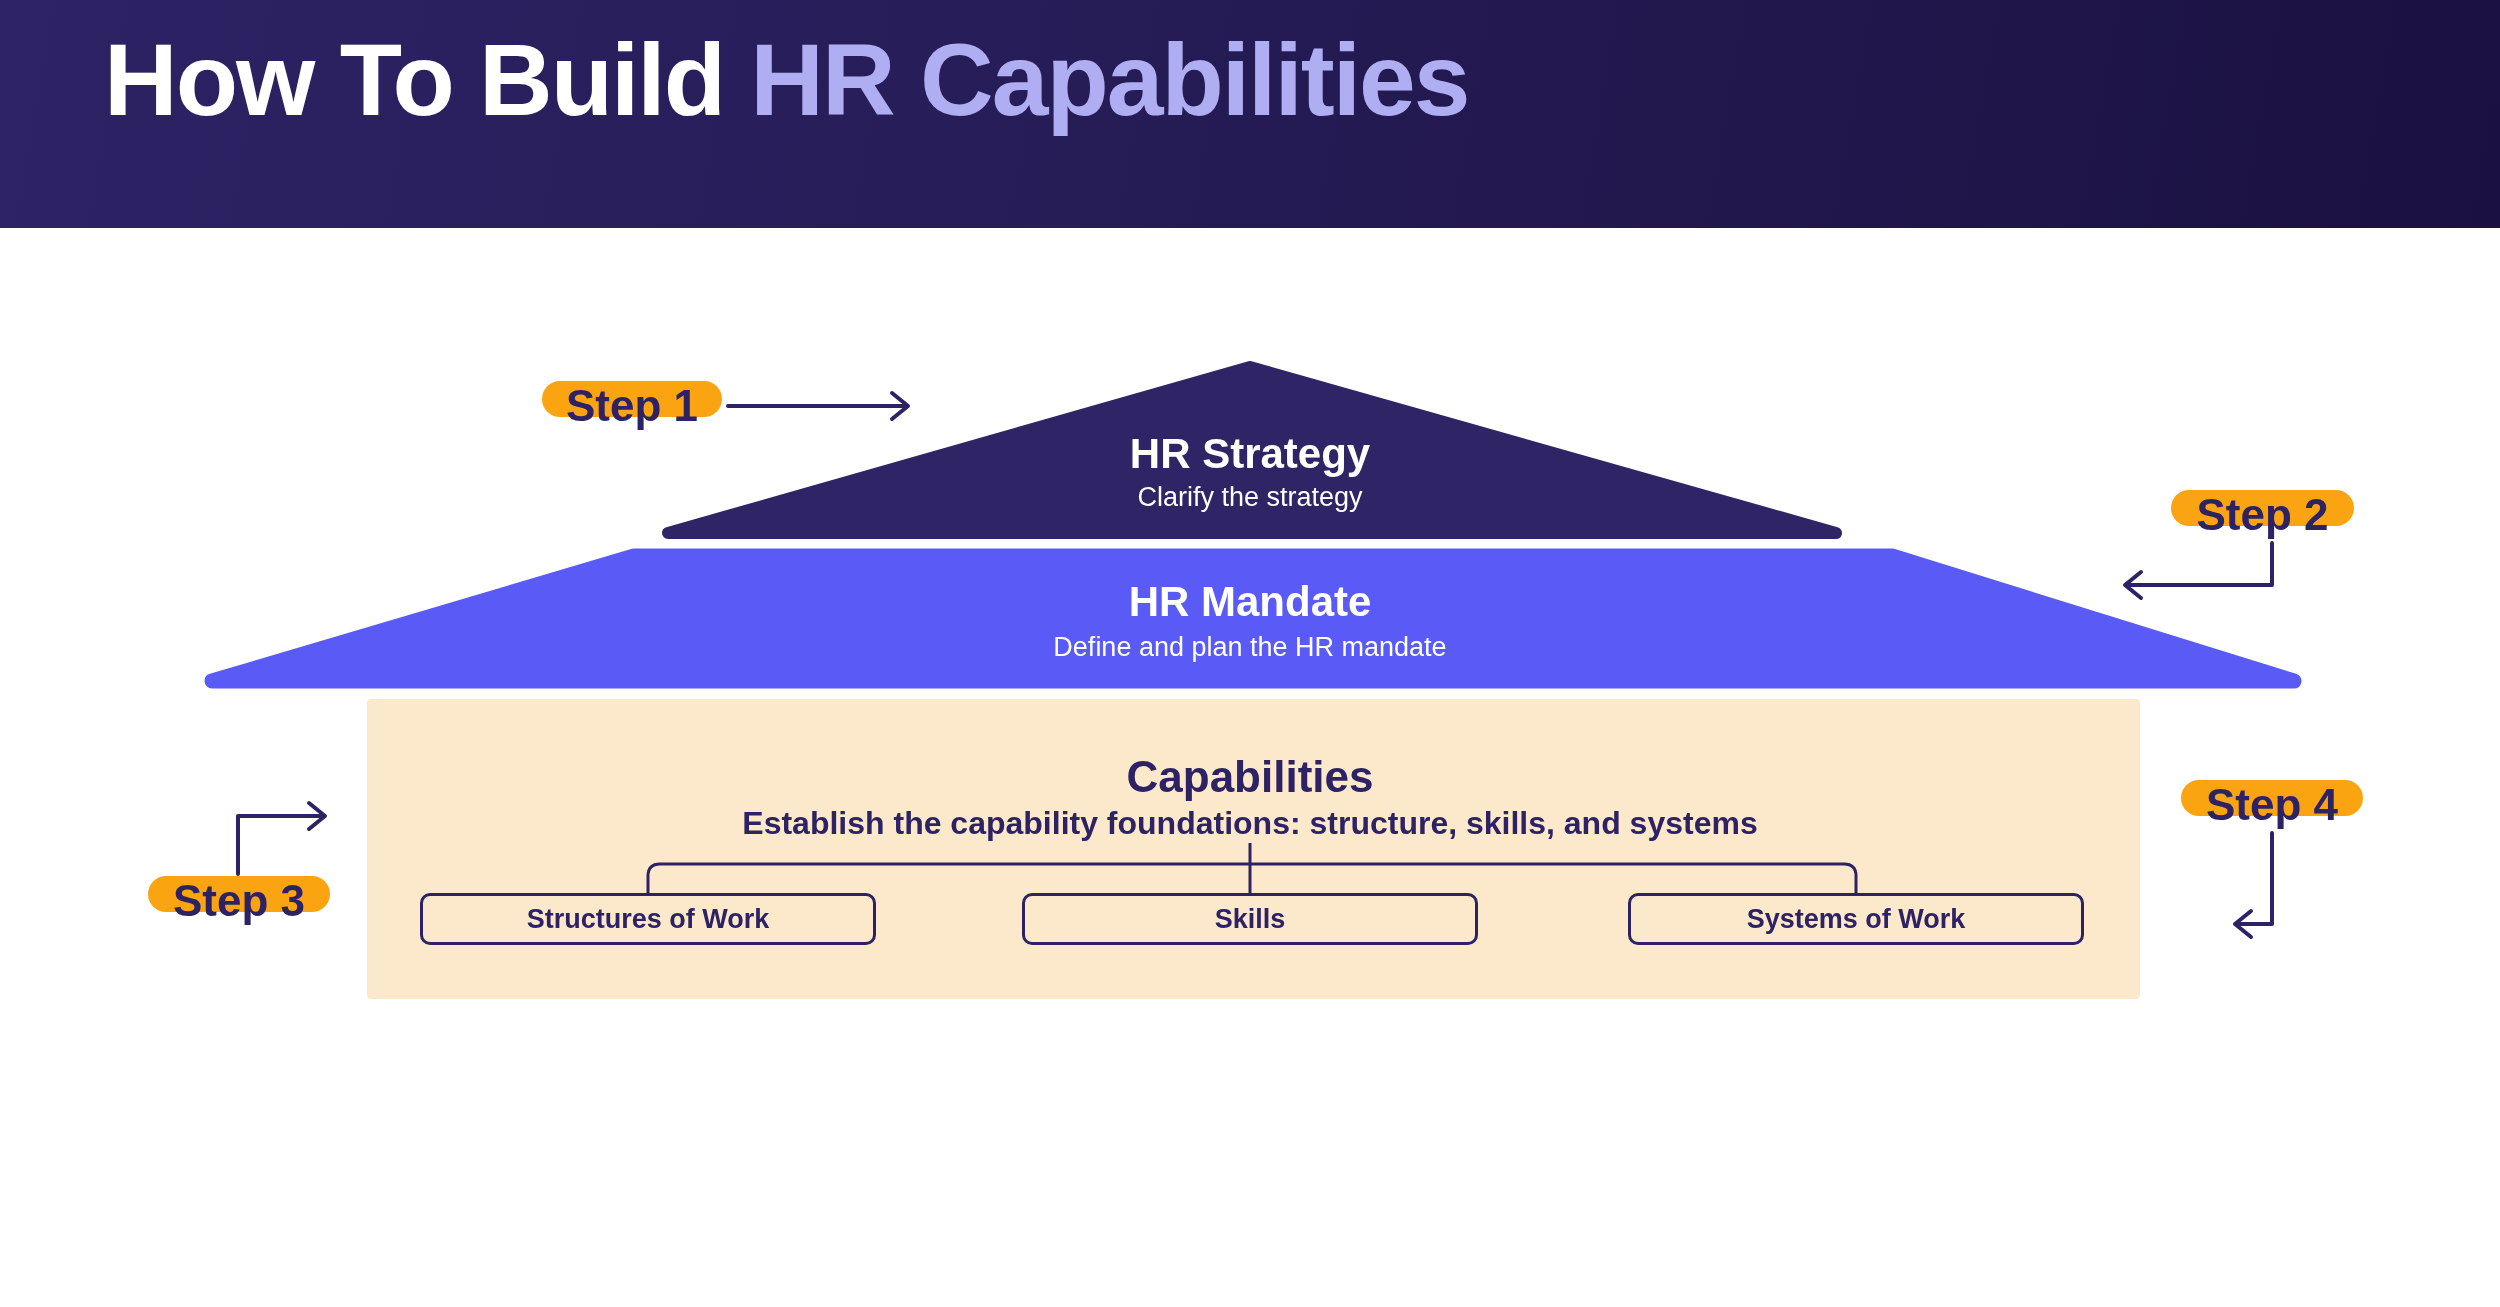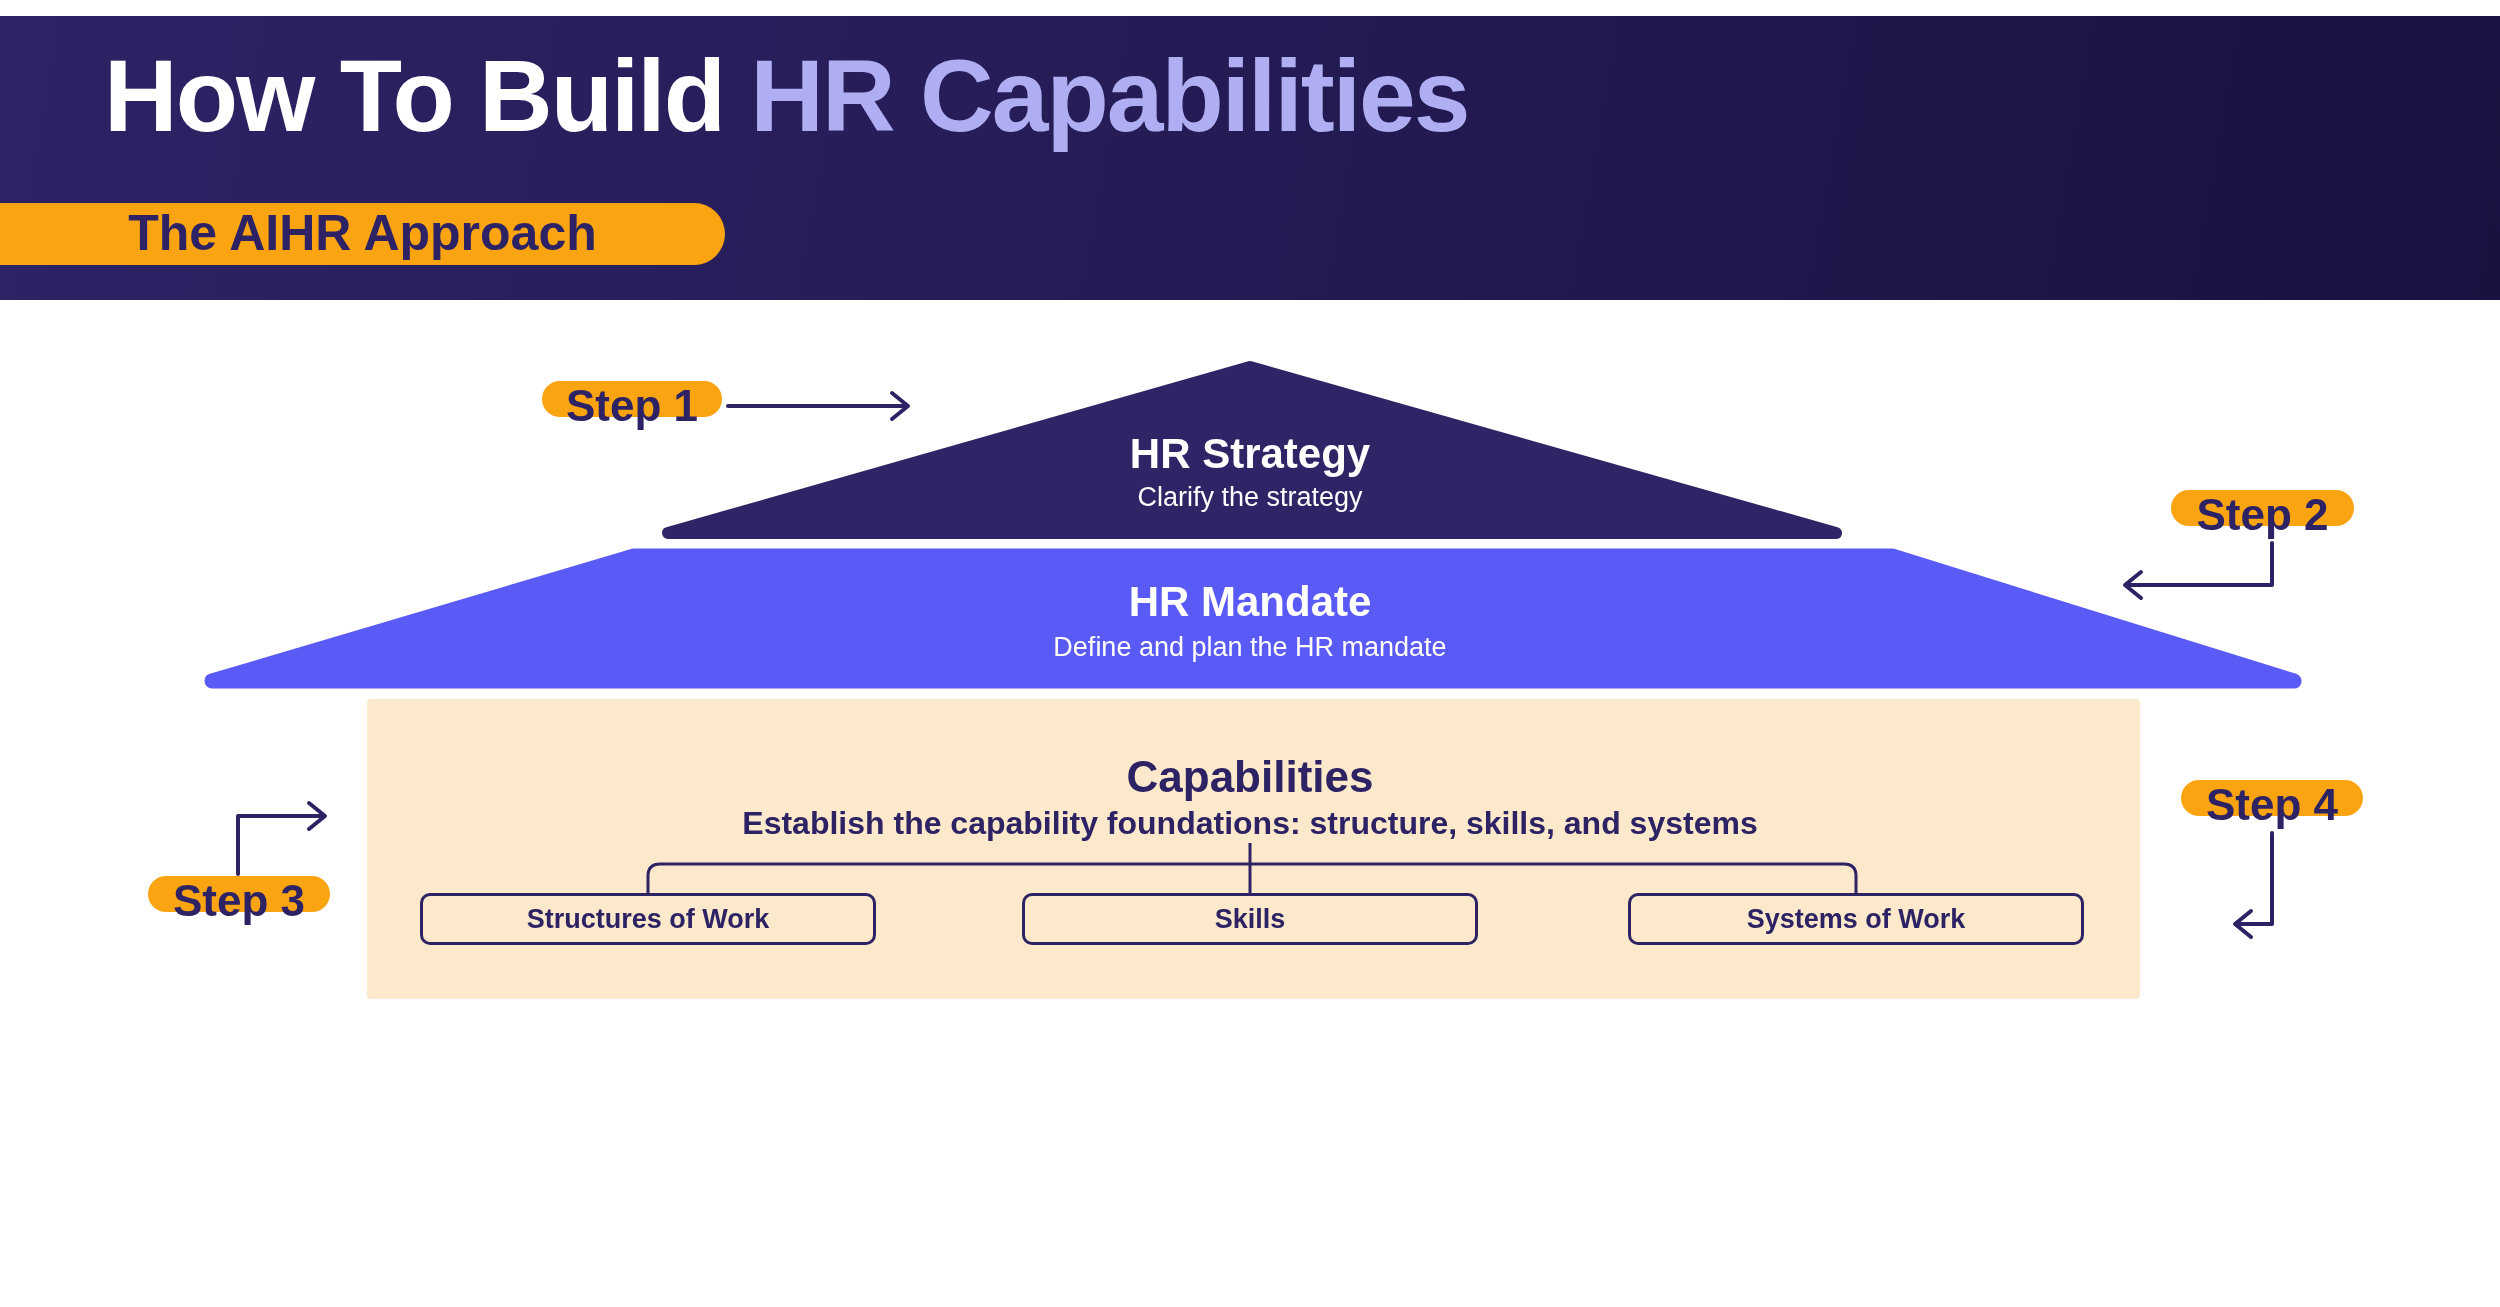--- a/index.html
+++ b/index.html
@@ -19,21 +19,21 @@
   html,body{background:#fff;}
   .page{
     position:relative;
     width:2500px;height:1307px;
     background:#fff;
     overflow:hidden;
     font-family:"Liberation Sans", sans-serif;
   }
   
   .header{
-    position:absolute;left:0;top:16px;width:2500px;height:284px;
+    position:absolute;left:0;top:0;width:2500px;height:228px;
     background:linear-gradient(100deg,var(--header-start) 0%,var(--header-mid) 55%,var(--header-end) 100%);
   }
   .main-title{
     position:absolute;left:104px;top:22px;
     font-size:102px;font-weight:800;letter-spacing:-2px;
     color:var(--white);white-space:nowrap;
   }
   .main-title .accent{color:var(--title-accent);}
   .aihr-badge{
     position:absolute;left:0;top:187px;width:725px;height:62px;
@@ -99,21 +99,20 @@
     font-size:48px;color:var(--dark-purple);white-space:nowrap;
   }
 </style>
 </head>
 <body>
 
 <div class="page">
 
   <div class="header">
     <div class="main-title"><span>How To Build </span><span class="accent">HR Capabilities</span></div>
-    <div class="aihr-badge">The AIHR Approach</div>
   </div>
 
   <div class="capabilities-body"></div>
 
   <svg class="scene-svg" viewBox="0 0 2500 1307">
 
     <path d="M 668 533 L 1250 367 L 1836 533 Z" style="fill:var(--roof-top);stroke:var(--roof-top);stroke-width:12;stroke-linejoin:round"></path>
 
     <path d="M 212 681 L 634 556 L 1892 556 L 2294 681 Z" style="fill:var(--roof-mid);stroke:var(--roof-mid);stroke-width:15;stroke-linejoin:round;stroke-linecap:round"></path>
 

